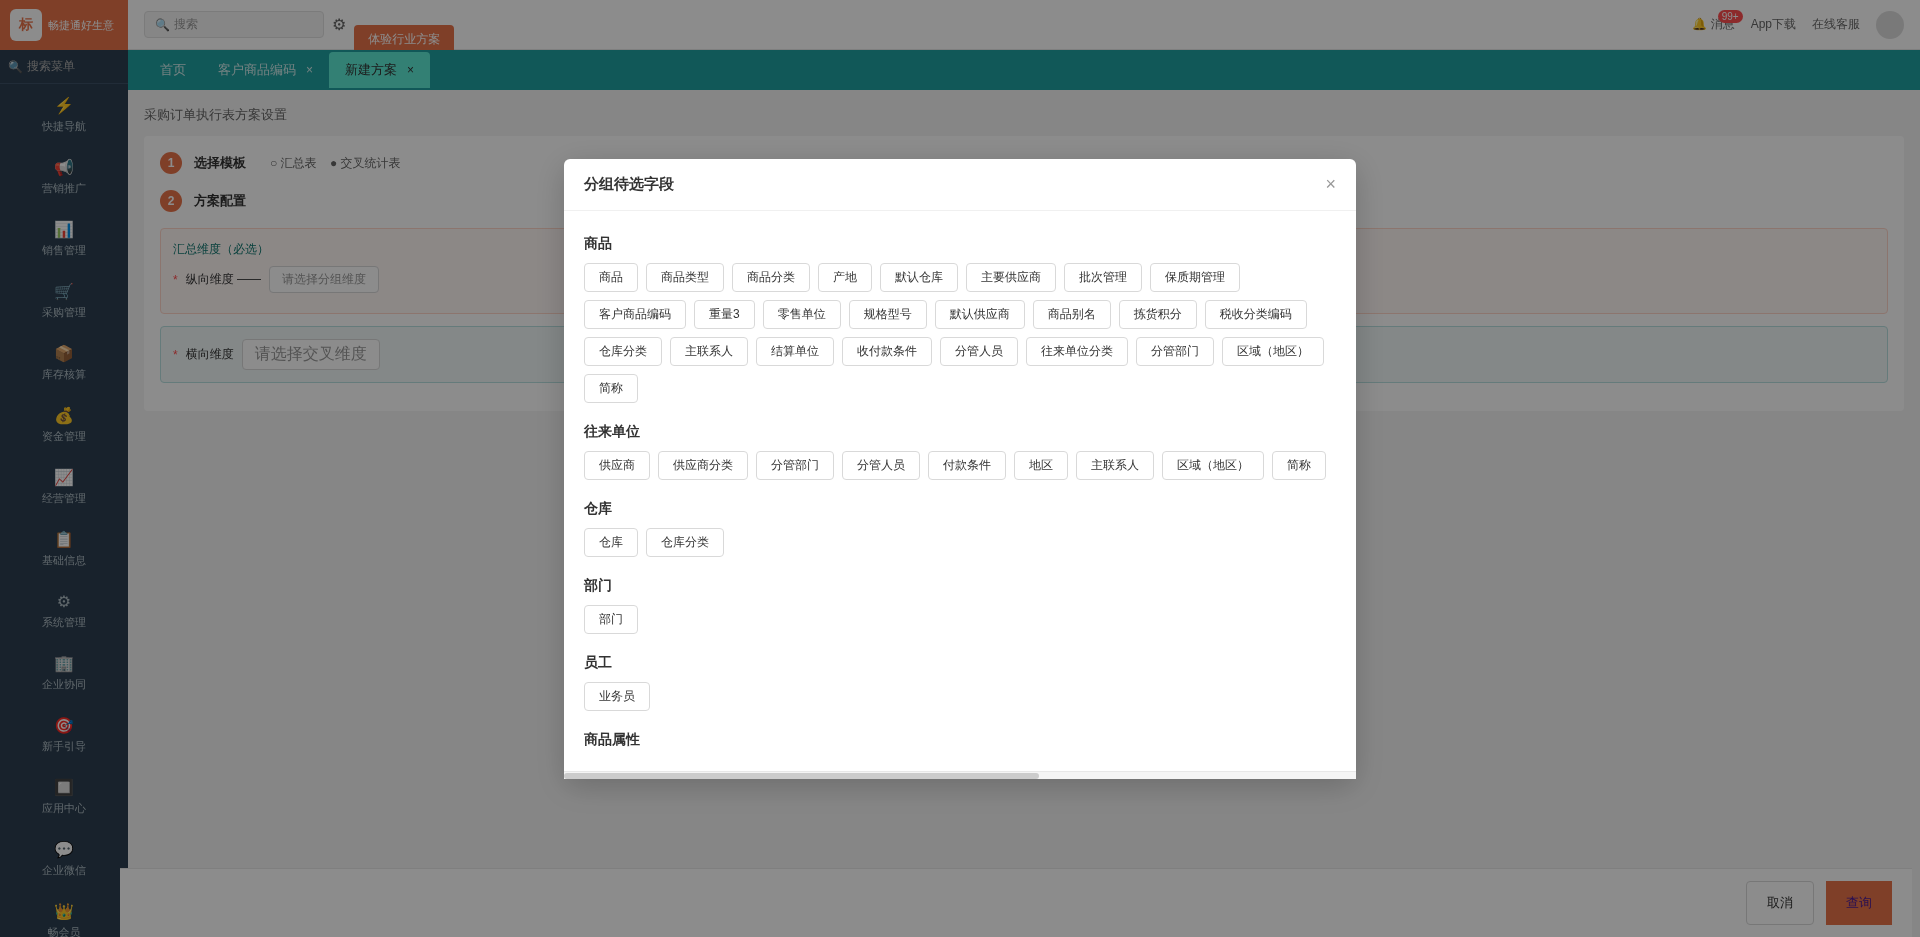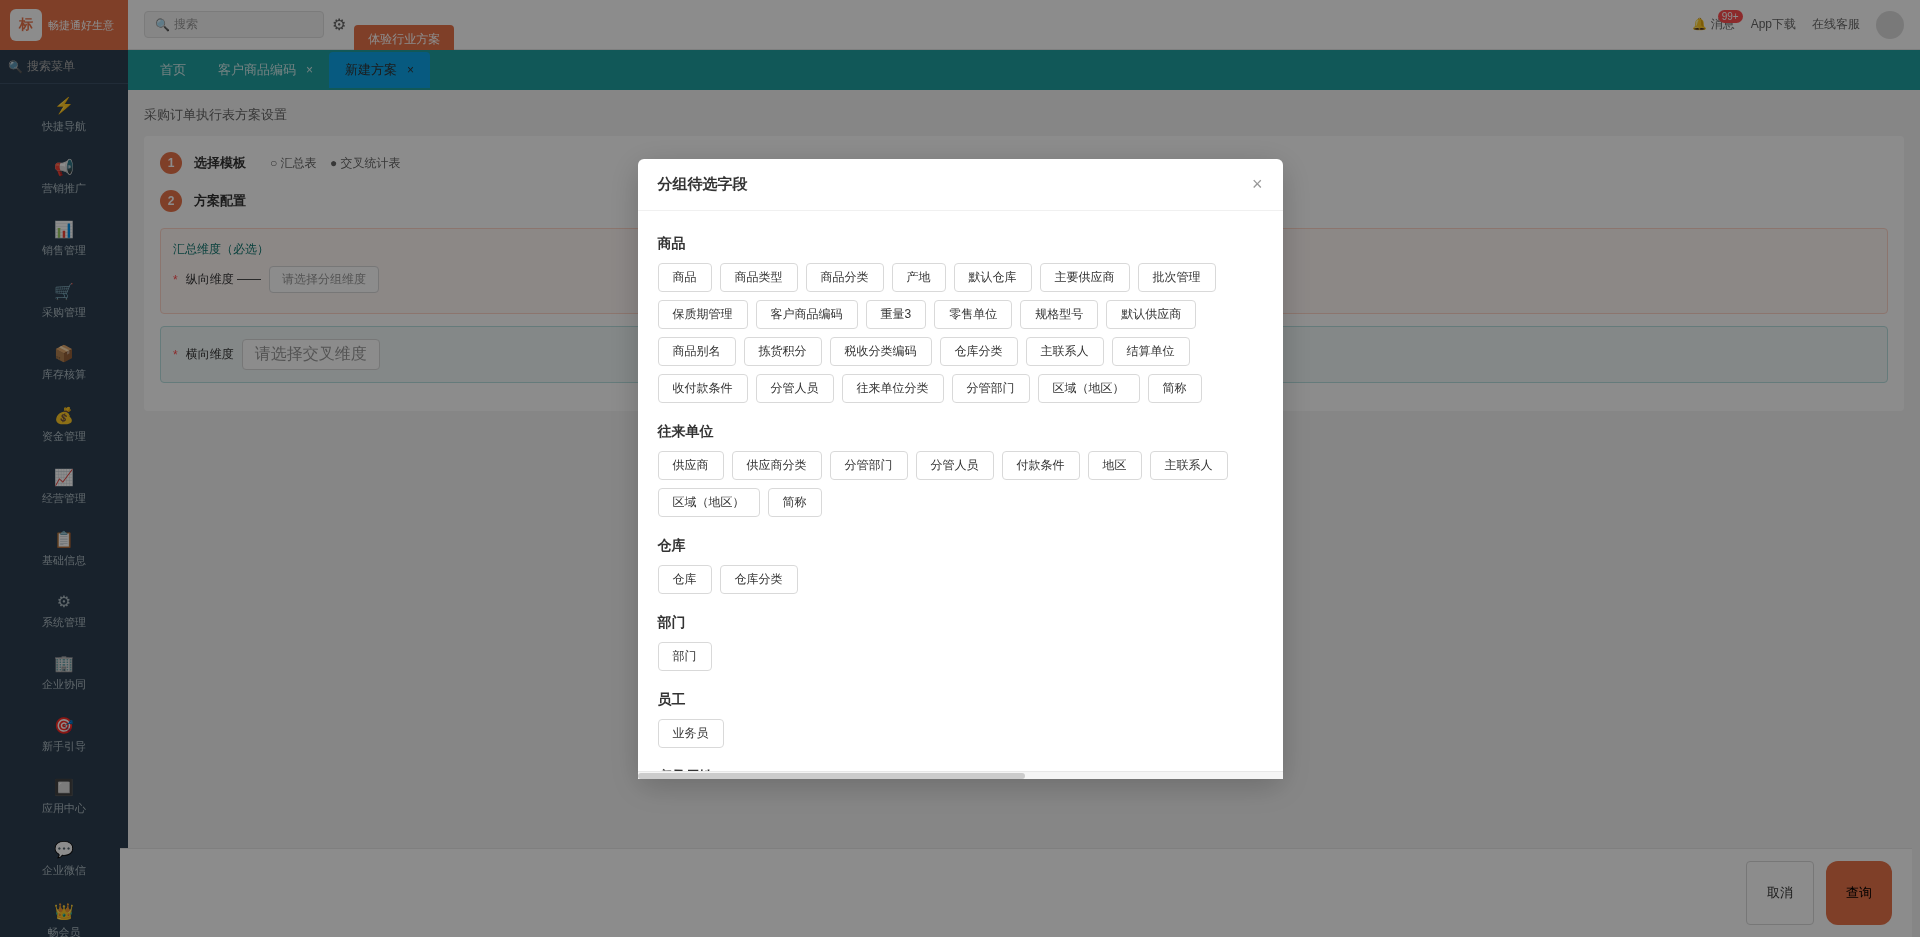--- a/index.html
+++ b/index.html
@@ -26,55 +26,55 @@
     .topbar-search { background: #f5f5f5; border: 1px solid #e0e0e0; border-radius: 4px; padding: 4px 10px; font-size: 12px; color: #999; width: 180px; display: flex; align-items: center; gap: 4px; }
     .topbar-btn { background: #e8734a; color: white; border: none; border-radius: 4px; padding: 6px 14px; font-size: 12px; cursor: pointer; margin-top: 30px; }
     .topbar-right { display: flex; align-items: center; gap: 16px; font-size: 12px; color: #666; }
     .topbar-badge { position: relative; display: inline-block; }
     .badge { position: absolute; top: -6px; right: -8px; background: #ff4d4f; color: white; font-size: 10px; border-radius: 8px; padding: 1px 4px; }
     .gear-icon { font-size: 16px; color: #666; cursor: pointer; }
 
     
     .tabbar { background: #20a0a0; display: flex; align-items: center; padding: 0 16px; height: 40px; }
     .tab { padding: 0 16px; height: 36px; display: flex; align-items: center; gap: 6px; color: rgba(255,255,255,0.8); font-size: 13px; cursor: pointer; position: relative; }
-    .tab.active { background: #0ea5e9; color: #333; border-radius: 4px 4px 0 0; }
+    .tab.active { background: #5eead4; color: #333; border-radius: 4px 4px 0 0; }
     .tab-close { font-size: 12px; color: inherit; margin-left: 4px; }
 
     
     .content { flex: 1; padding: 16px; overflow: auto; position: relative; background: #f5f5f5; }
     .content-title { font-size: 13px; color: #666; margin-bottom: 12px; }
 
     
     .page-content { background: white; border-radius: 4px; padding: 16px; }
     .step-row { display: flex; align-items: center; gap: 12px; margin-bottom: 16px; }
     .step-badge { background: #e8734a; color: white; border-radius: 50%; width: 22px; height: 22px; display: flex; align-items: center; justify-content: center; font-size: 12px; font-weight: bold; }
     .step-label { font-size: 13px; font-weight: bold; color: #333; }
 
     
     .overlay { position: fixed; inset: 0; background: rgba(0,0,0,0.45); z-index: 1000; display: flex; align-items: center; justify-content: center; }
 
     
-    .modal { background: white; border-radius: 6px; width: 645px; max-height: 620px; display: flex; flex-direction: column; box-shadow: 0 8px 32px rgba(0,0,0,0.2); }
+    .modal { background: white; border-radius: 6px; width: 792px; max-height: 620px; display: flex; flex-direction: column; box-shadow: 0 8px 32px rgba(0,0,0,0.2); }
     .modal-header { padding: 16px 20px; border-bottom: 1px solid #f0f0f0; display: flex; align-items: center; justify-content: space-between; flex-shrink: 0; }
     .modal-title { font-size: 15px; font-weight: bold; color: #333; }
     .modal-close { font-size: 18px; color: #999; cursor: pointer; background: none; border: none; line-height: 1; }
     .modal-body { padding: 24px 20px; overflow-y: auto; flex: 1; border-radius: 31px; }
 
     
     .section-title { font-size: 14px; font-weight: bold; color: #333; margin-bottom: 10px; }
     .section { margin-bottom: 20px; }
 
     
     .tag-grid { display: flex; flex-wrap: wrap; gap: 8px; }
     .tag { border: 1px solid #d9d9d9; background: white; border-radius: 4px; padding: 5px 14px; font-size: 12px; color: #333; cursor: pointer; white-space: nowrap; }
 
     
     .bottom-actions { position: fixed; bottom: 0; right: 8px; width: calc(100% - 128px); background: white; border-top: 1px solid #e8e8e8; padding: 12px 20px; display: flex; justify-content: flex-end; gap: 12px; z-index: 100; }
     .btn-cancel { border: 1px solid #d9d9d9; background: white; color: #333; border-radius: 4px; padding: 7px 20px; font-size: 13px; cursor: pointer; }
-    .btn-confirm { background: #e8734a; color: #000000; border: none; border-radius: 12px; padding: 23px 20px; font-size: 13px; cursor: pointer; }
+    .btn-confirm { background: #e8734a; color: #4c1d95; border: none; border-radius: 0; padding: 13px 20px; font-size: 13px; cursor: pointer; }
 
     
     .modal-body::-webkit-scrollbar { width: 6px; }
     .modal-body::-webkit-scrollbar-track { background: #f5f5f5; }
     .modal-body::-webkit-scrollbar-thumb { background: #ccc; border-radius: 3px; }
 
     
     .modal-hscroll { height: 8px; background: #f5f5f5; border-top: 1px solid #e8e8e8; flex-shrink: 0; position: relative; }
     .modal-hscroll-thumb { position: absolute; left: 0; top: 1px; width: 60%; height: 6px; background: #ccc; border-radius: 3px; }
   </style>

